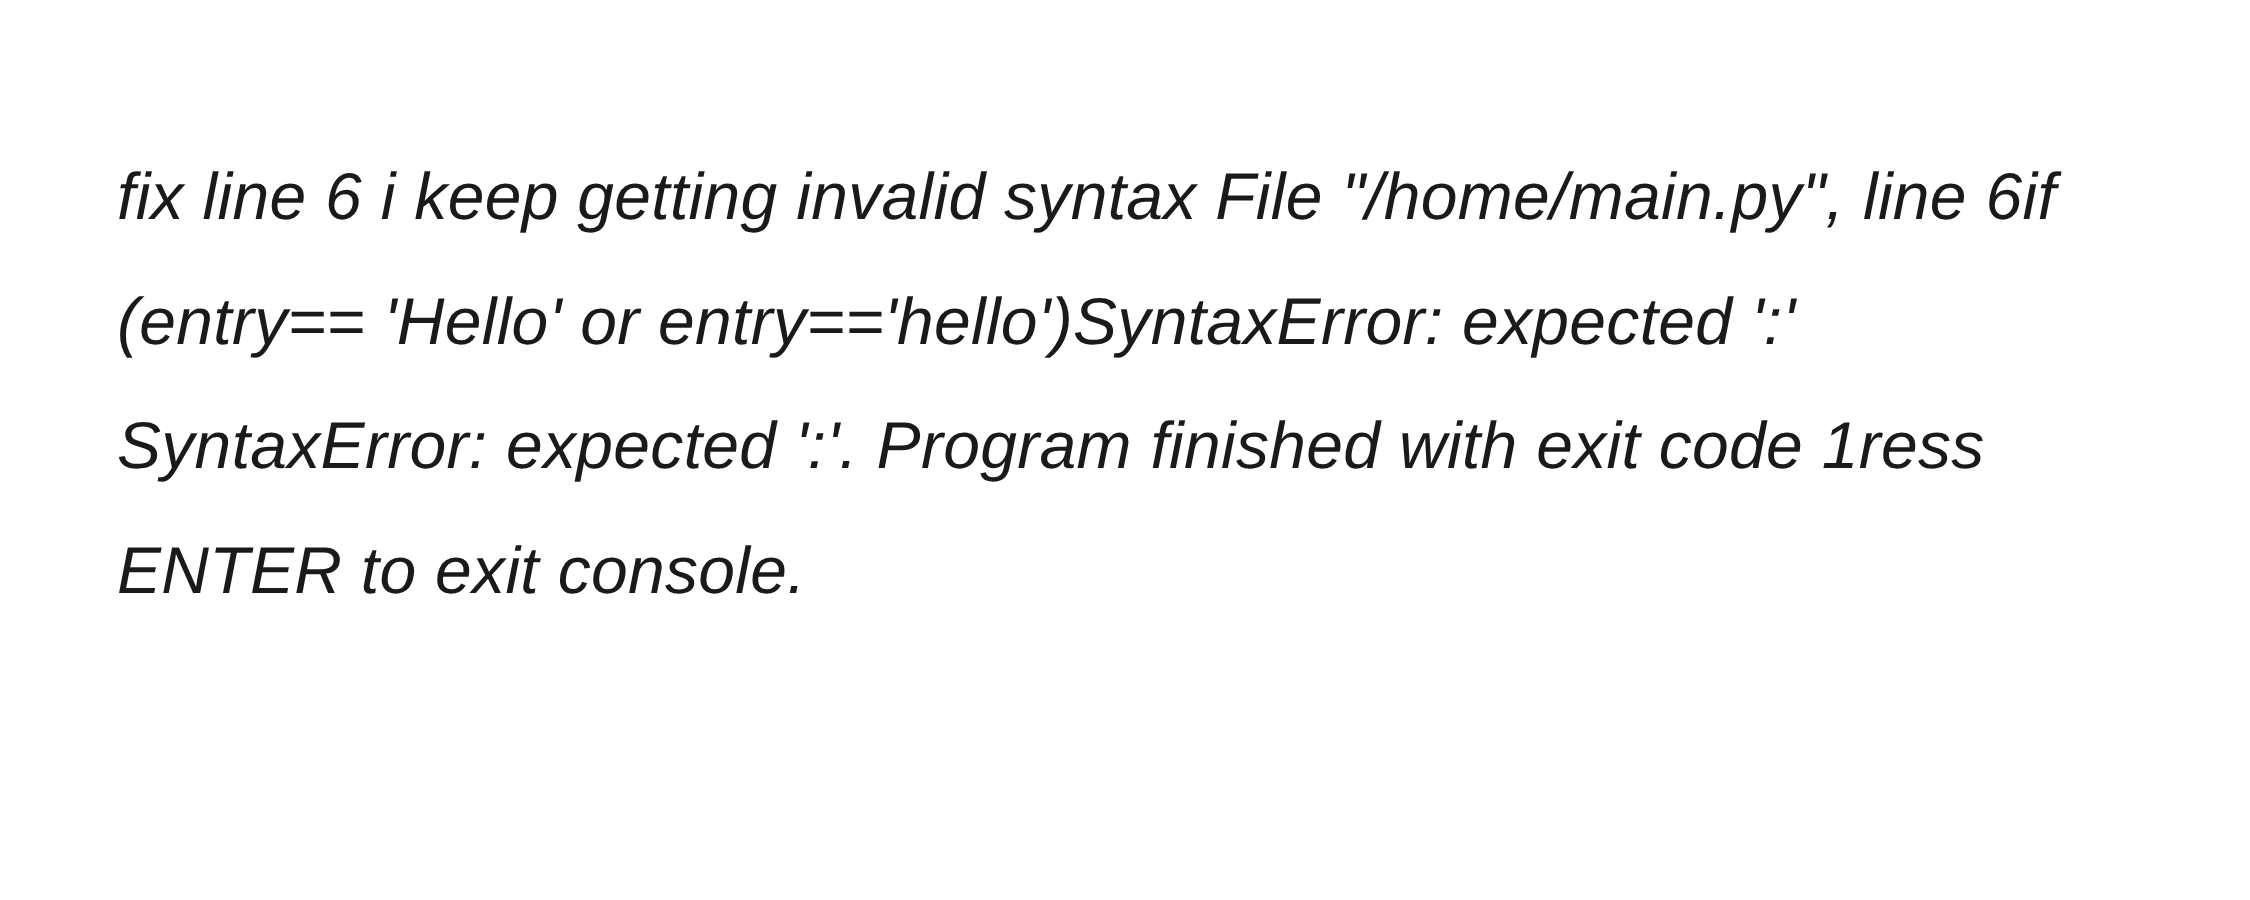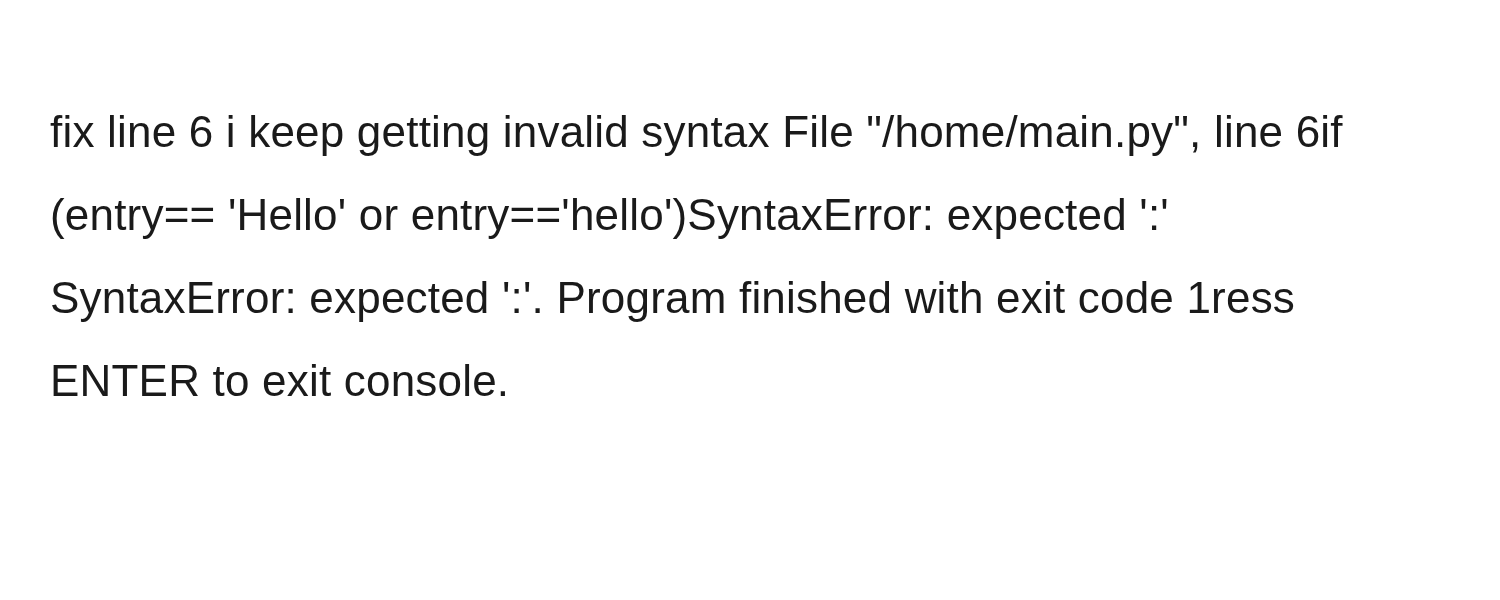--- a/index.html
+++ b/index.html
@@ -8,21 +8,22 @@
       box-sizing: border-box;
     }
     html, body {
       width: 1500px;
       height: 600px;
       background: #ffffff;
       font-family: -apple-system, BlinkMacSystemFont, "Segoe UI", Helvetica, Arial, sans-serif;
       overflow: hidden;
     }
     .container {
-      padding: 90px 78px 0 50px;
+      padding: 90px 78px 0 78px;
+      font-style: italic;
     }
     .text-block {
       font-size: 44px;
       line-height: 1.89;
       color: #1a1a1a;
       font-weight: 400;
       letter-spacing: 0.2px;
       word-wrap: break-word;
     }
   </style>

